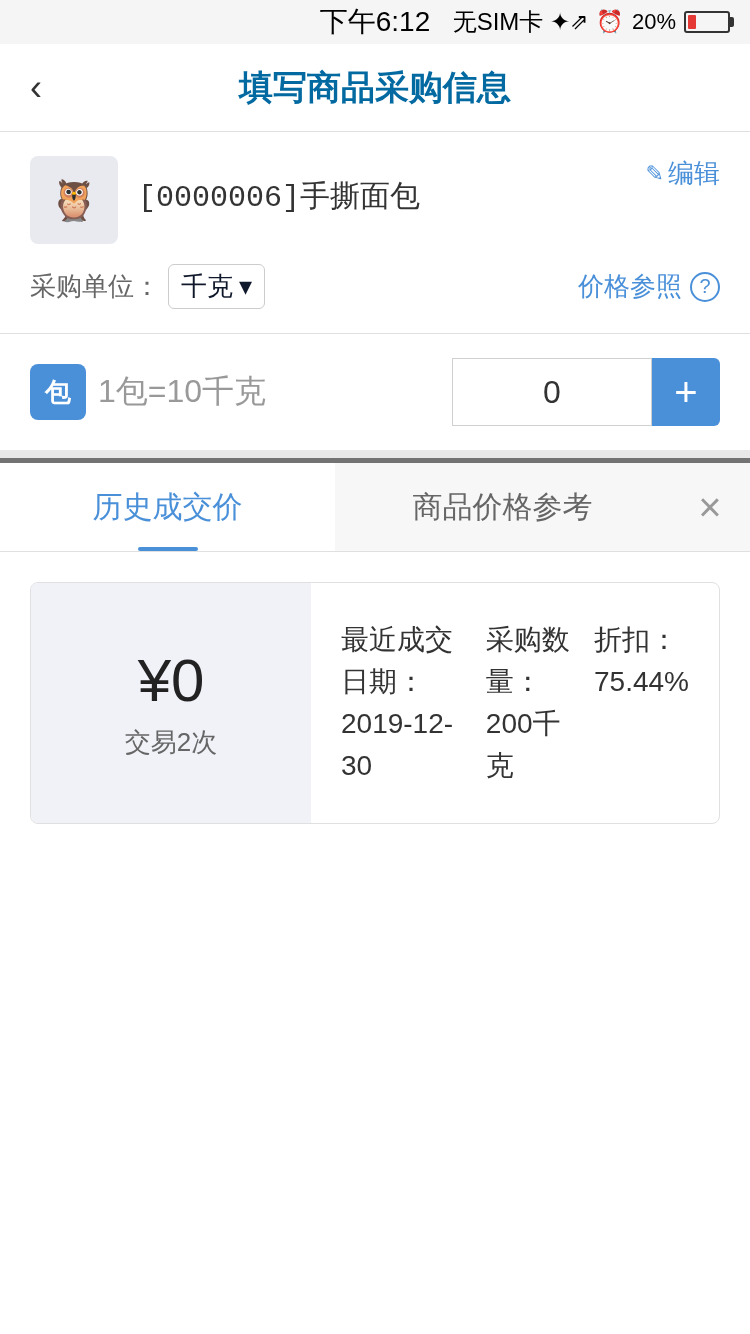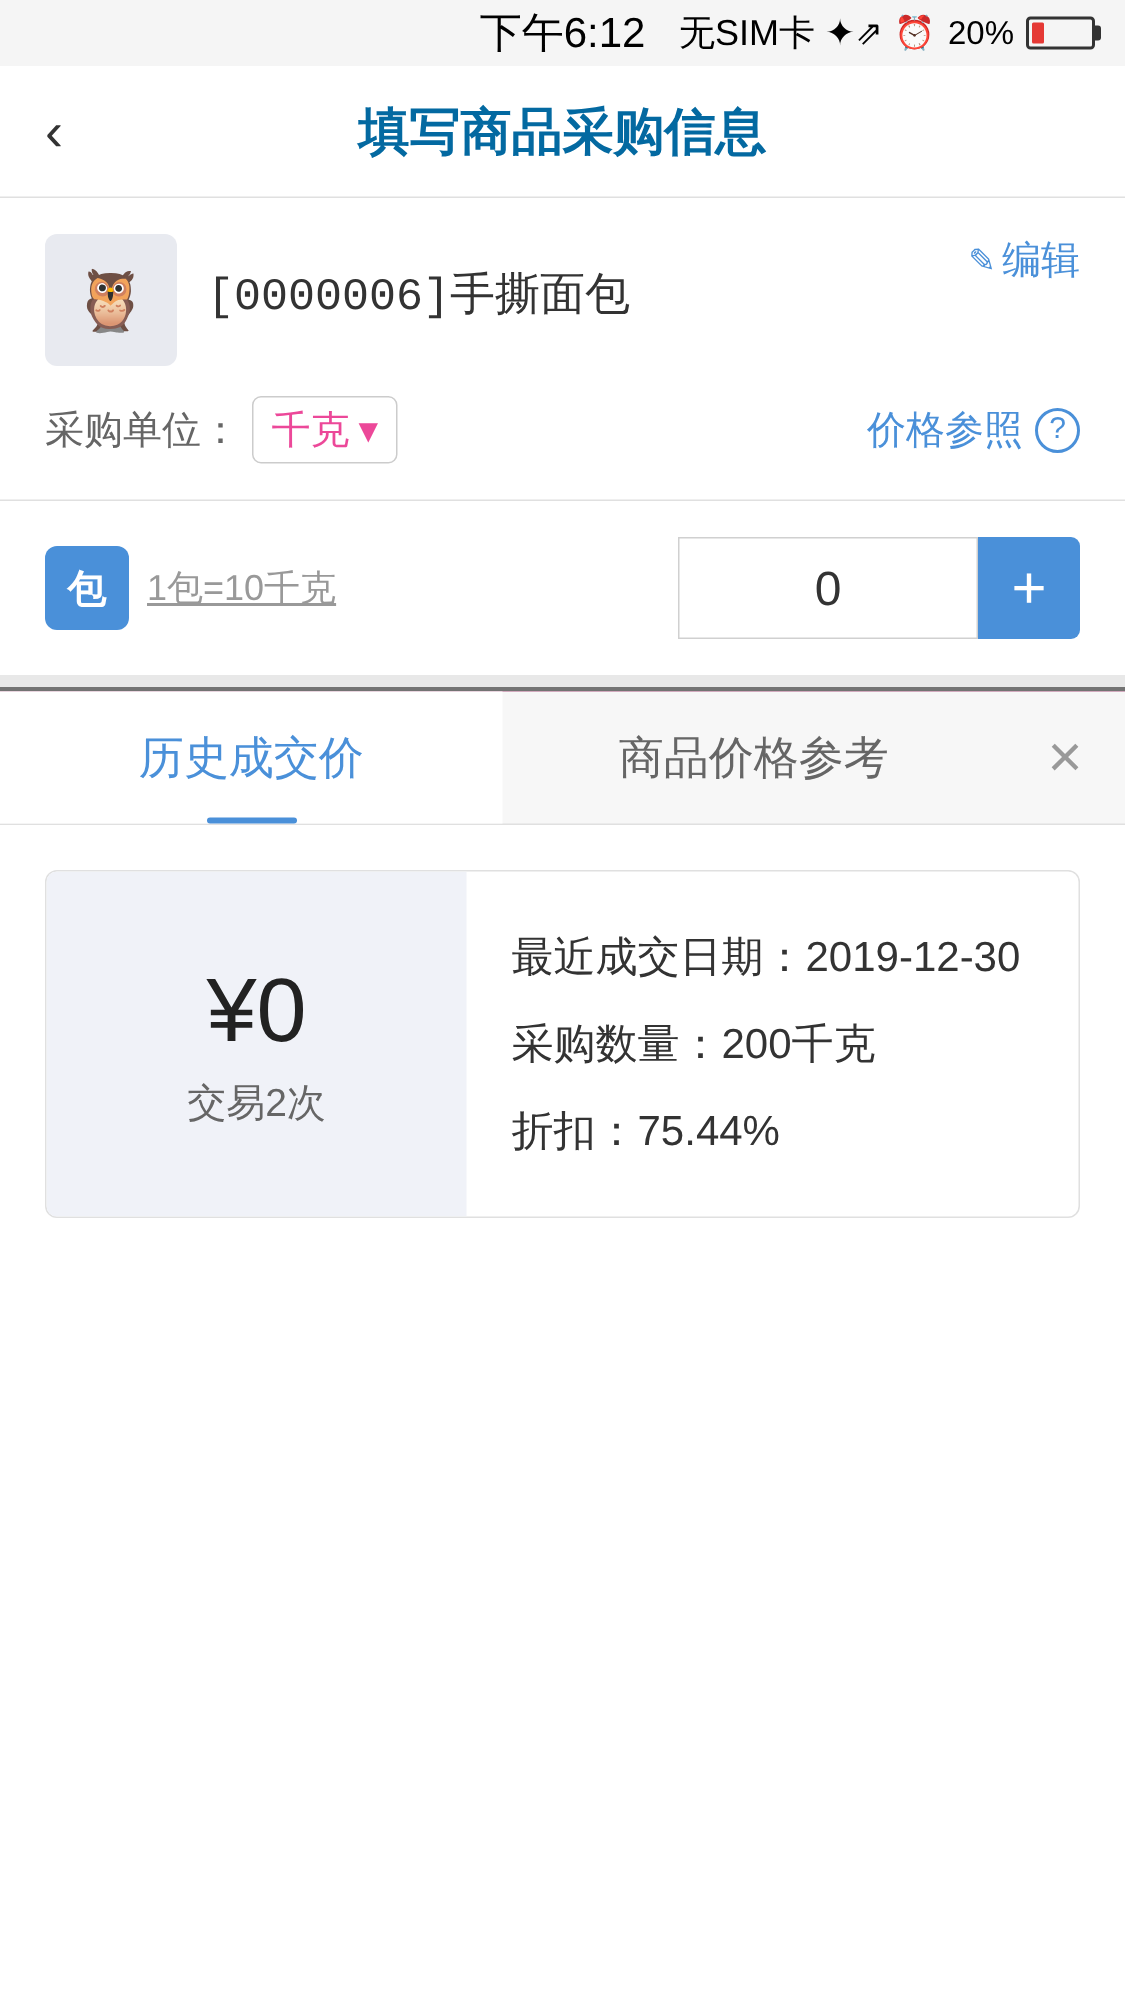--- a/index.html
+++ b/index.html
@@ -153,21 +153,21 @@
       font-size: 26px;
       color: #666;
     }
     .unit-select {
       display: inline-flex;
       align-items: center;
       border: 1px solid #ccc;
       border-radius: 6px;
       padding: 4px 12px;
       font-size: 26px;
-      color: #ec4899;
+      color: #0f172a;
       background: #fff;
       gap: 6px;
       margin-left: 8px;
     }
     .price-ref {
       font-size: 26px;
       color: #4a90d9;
       display: flex;
       align-items: center;
       gap: 8px;
@@ -204,23 +204,22 @@
       background: #4a90d9;
       color: white;
       border-radius: 8px;
       display: flex;
       align-items: center;
       justify-content: center;
       font-size: 26px;
       font-weight: 600;
     }
     .unit-conversion {
-      font-size: 24px;
+      font-size: 32px;
       color: #999;
-      text-decoration: underline;
     }
     .quantity-control {
       display: flex;
       align-items: center;
       gap: 0;
     }
     .quantity-input {
       width: 200px;
       height: 68px;
       border: 1px solid #d0d0d0;
@@ -239,21 +238,21 @@
       display: flex;
       align-items: center;
       justify-content: center;
       cursor: pointer;
       border-radius: 0 6px 6px 0;
     }
 
     
     .bottom-panel {
       background: #ec4899;
-      border-top: 3px solid #737373;
+      border-top: 5px solid #737373;
     }
 
     
     .tabs-row {
       display: flex;
       align-items: center;
       background: #f7f7f7;
       border-bottom: 1px solid #e0e0e0;
       position: relative;
     }
@@ -322,21 +321,21 @@
     }
     .price-times {
       font-size: 26px;
       color: #666;
       margin-top: 10px;
     }
     .price-right-panel {
       flex: 1;
       padding: 36px 30px;
       display: flex;
-      flex-direction: column;
+      flex-direction: row;
       justify-content: center;
       gap: 16px;
     }
     .price-detail-row {
       font-size: 28px;
       color: #333;
       line-height: 1.5;
     }
 
     

